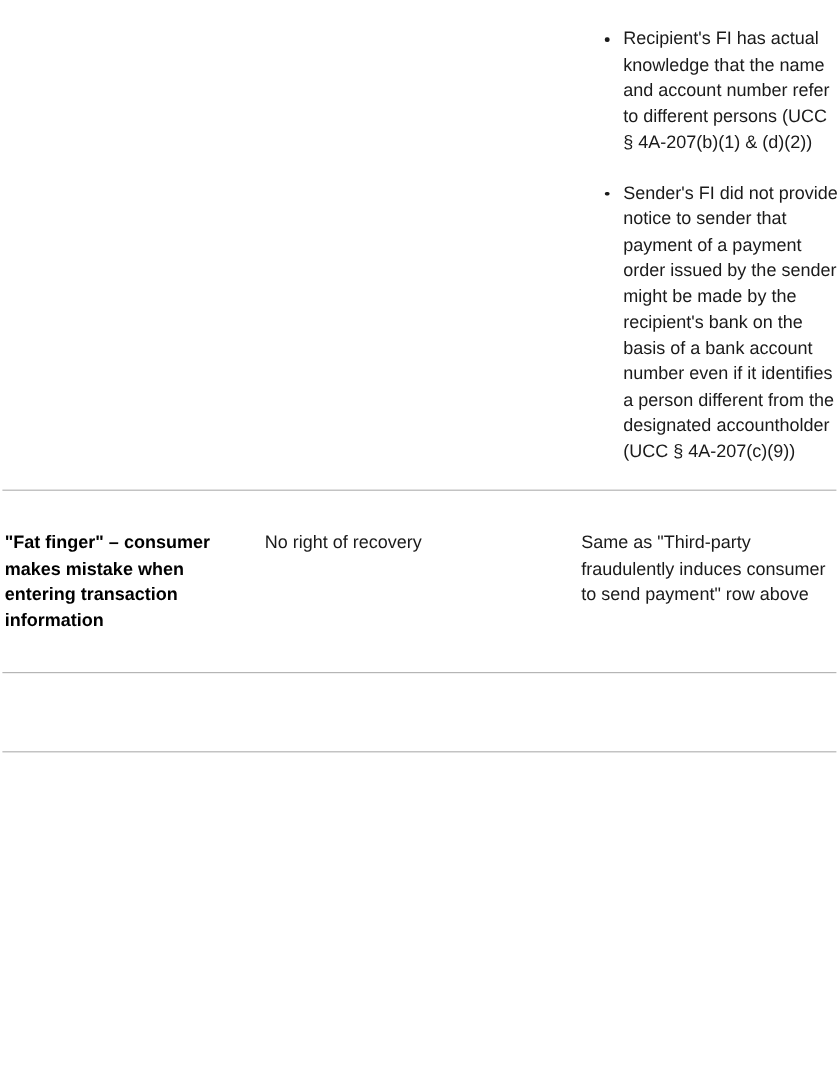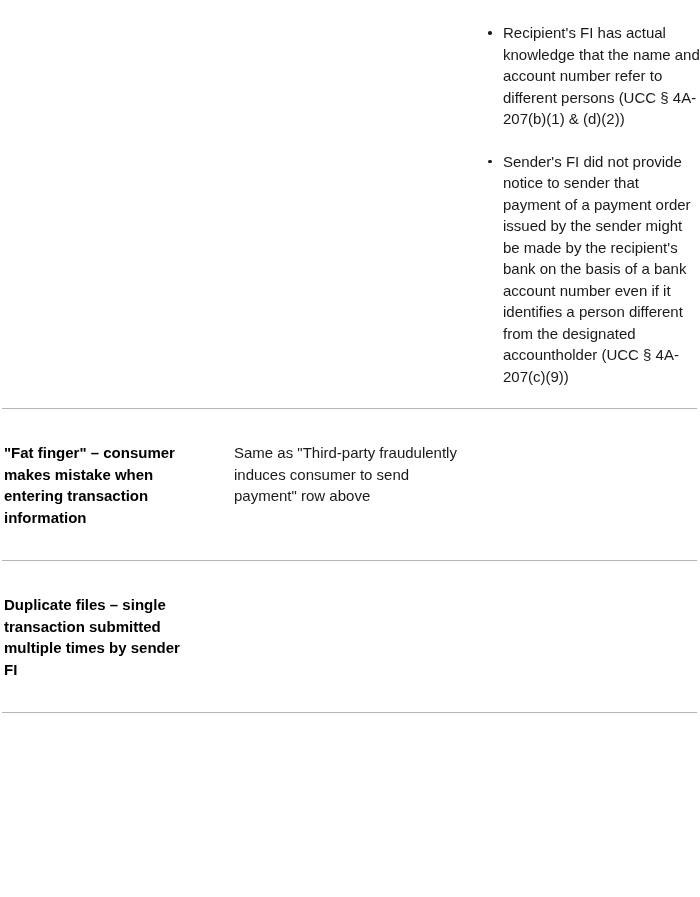--- a/index.html
+++ b/index.html
@@ -26,21 +26,21 @@
     align-items: flex-start;
     box-sizing: border-box;
   }
 
   
   .c1 { width: 234px; box-sizing: border-box; padding-left: 4px; padding-right: 40px;
         font-weight: bold; color: #000; font-size: 15px; line-height: 21.5px; }
   .c2 { width: 234px; box-sizing: border-box; padding-left: 0px; padding-right: 34px;
         color: #1a1a1a; font-size: 15px; line-height: 21.5px; }
   .c3 { width: 232px; box-sizing: border-box; 
-        color: #1a1a1a; font-size: 15px; line-height: 21.5px; }
+        color: #1a1a1a; font-size: 15px; line-height: 21.5px; margin-left: 44px; }
 
   .spacer-c1 { width: 234px; box-sizing: border-box; }
   .spacer-c2 { width: 234px; box-sizing: border-box; }
 
   ul.bullets {
     margin: 0;
     padding: 0;
     list-style: none;
   }
   ul.bullets li {
@@ -87,24 +87,24 @@
         <li>Recipient's FI has actual knowledge that the name and account number refer to different persons (UCC § 4A-207(b)(1) &amp; (d)(2))</li>
         <li>Sender's FI did not provide notice to sender that payment of a payment order issued by the sender might be made by the recipient's bank on the basis of a bank account number even if it identifies a person different from the designated accountholder (UCC § 4A-207(c)(9))</li>
       </ul>
     </div>
   </div>
 
   <div class="divider"></div>
 
   <div class="row row-standard">
     <div class="c1 cell-text">"Fat finger" – consumer makes mistake when entering transaction information</div>
+    <div class="c2 cell-text">No right of recovery</div>
     <div class="c3 cell-text">Same as "Third-party fraudulently induces consumer to send payment" row above</div>
   </div>
 
   <div class="divider"></div>
 
   <div class="row row-standard">
-    <div class="c1 cell-text">Duplicate files – single transaction submitted multiple times by sender FI</div>
   </div>
 
   <div class="divider"></div>
 
 </div>
 
 </body></html>

